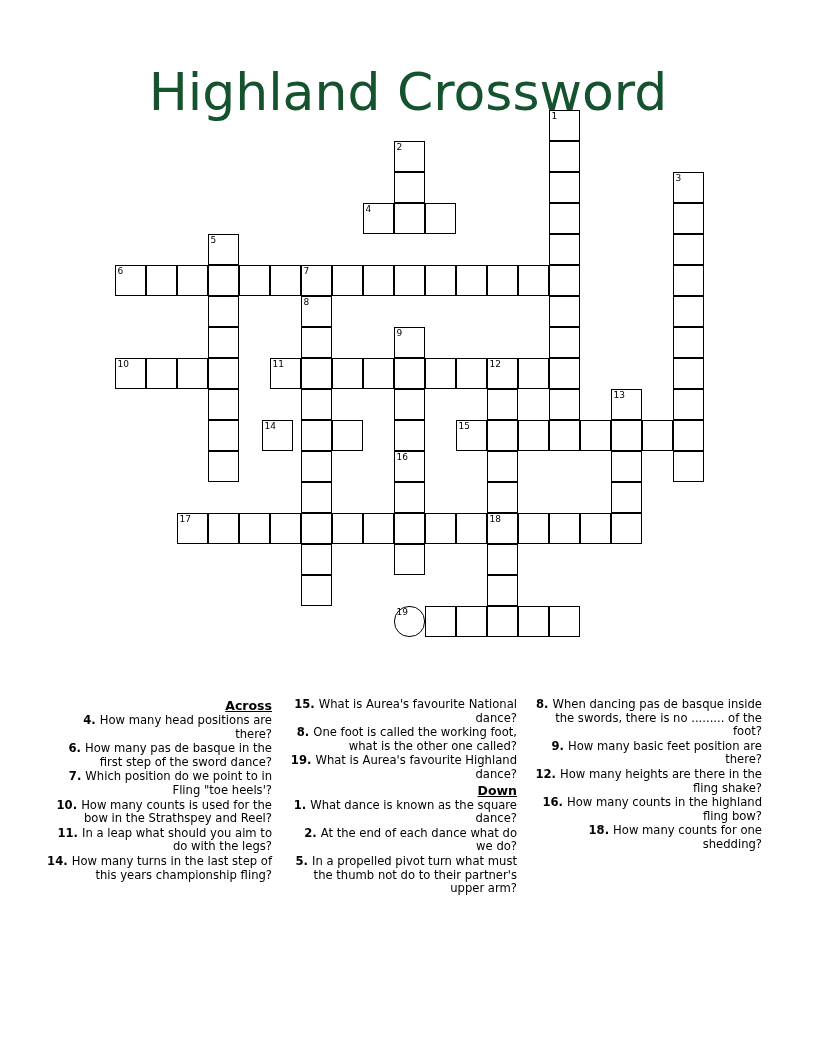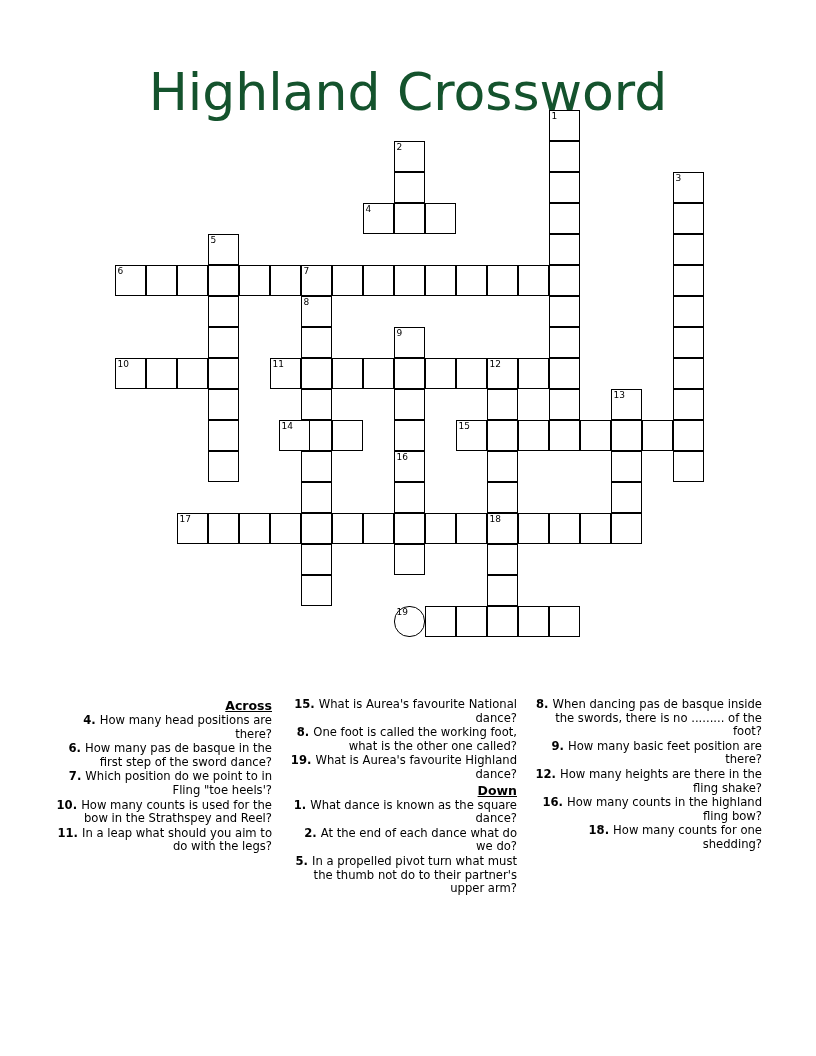--- a/index.html
+++ b/index.html
@@ -199,21 +199,21 @@
     <div class="cell" style="left: 372px; top: 372px;"></div>
     <div class="cell" style="left: 372px; top: 403px;">
       <span class="cell-number">18</span>
     </div>
     <div class="cell" style="left: 496px; top: 279px;">
       <span class="cell-number">13</span>
     </div>
     <div class="cell" style="left: 496px; top: 310px;"></div>
     <div class="cell" style="left: 496px; top: 341px;"></div>
     <div class="cell" style="left: 496px; top: 372px;"></div>
-    <div class="cell" style="left: 164px; top: 310px;">
+    <div class="cell" style="left: 147px; top: 310px;">
       <span class="cell-number">14</span>
     </div>
     <div class="cell" style="left: 217px; top: 310px;"></div>
     <div class="cell" style="left: 341px; top: 310px;">
       <span class="cell-number">15</span>
     </div>
     <div class="cell" style="left: 403px; top: 310px;"></div>
     <div class="cell" style="left: 434px; top: 310px;"></div>
     <div class="cell" style="left: 465px; top: 310px;"></div>
     <div class="cell" style="left: 527px; top: 310px;"></div>
@@ -251,20 +251,21 @@
 
 <div id="clues">
   <div class="clue-column">
     <div class="clue-heading">Across</div>
     <div>
         <div class="clue"><span class="num">4. </span><span>How many head positions are there?</span></div>
         <div class="clue"><span class="num">6. </span><span>How many pas de basque in the first step of the sword dance?</span></div>
         <div class="clue"><span class="num">7. </span><span>Which position do we point to in Fling "toe heels'?</span></div>
         <div class="clue"><span class="num">10. </span><span>How many counts is used for the bow in the Strathspey and Reel?</span></div>
         <div class="clue"><span class="num">11. </span><span>In a leap what should you aim to do with the legs?</span></div>
+        <div class="clue"><span class="num">14. </span><span>How many turns in the last step of this years championship fling?</span></div>
       </div>
   </div>
   <div class="clue-column">
     <div>
         <div class="clue"><span class="num">15. </span><span>What is Aurea's favourite National dance?</span></div>
         <div class="clue"><span class="num">8. </span><span>One foot is called the working foot, what is the other one called?</span></div>
         <div class="clue"><span class="num">19. </span><span>What is Aurea's favourite Highland dance?</span></div>
       </div>
     <div class="clue-heading">Down</div>
     <div>

